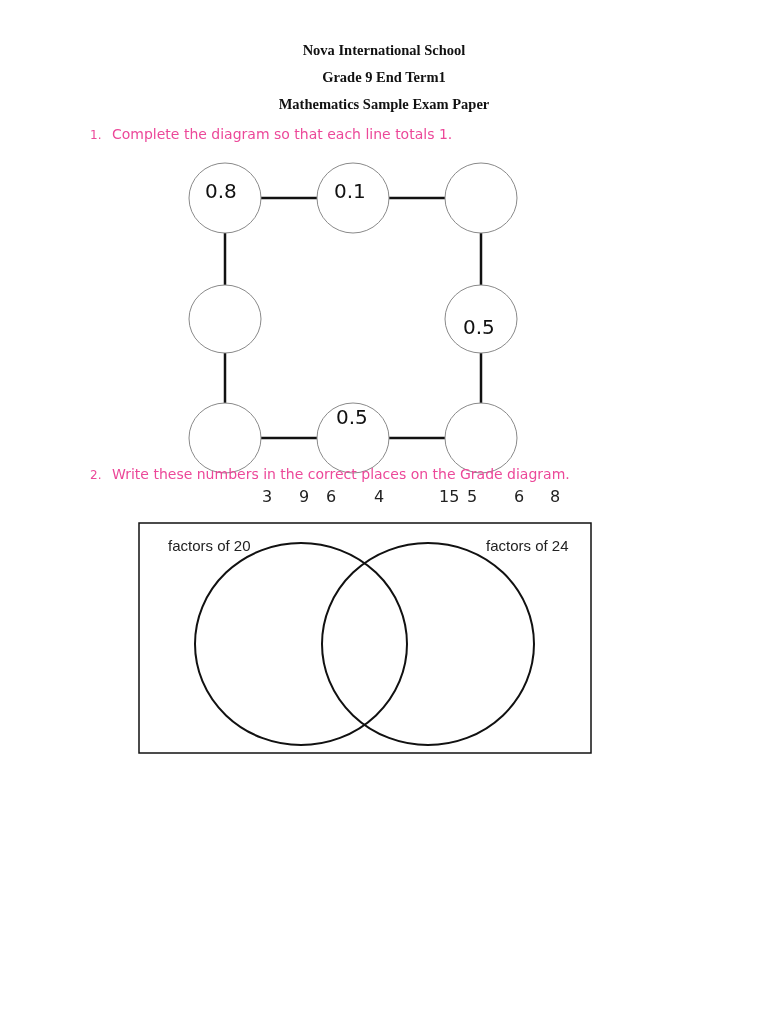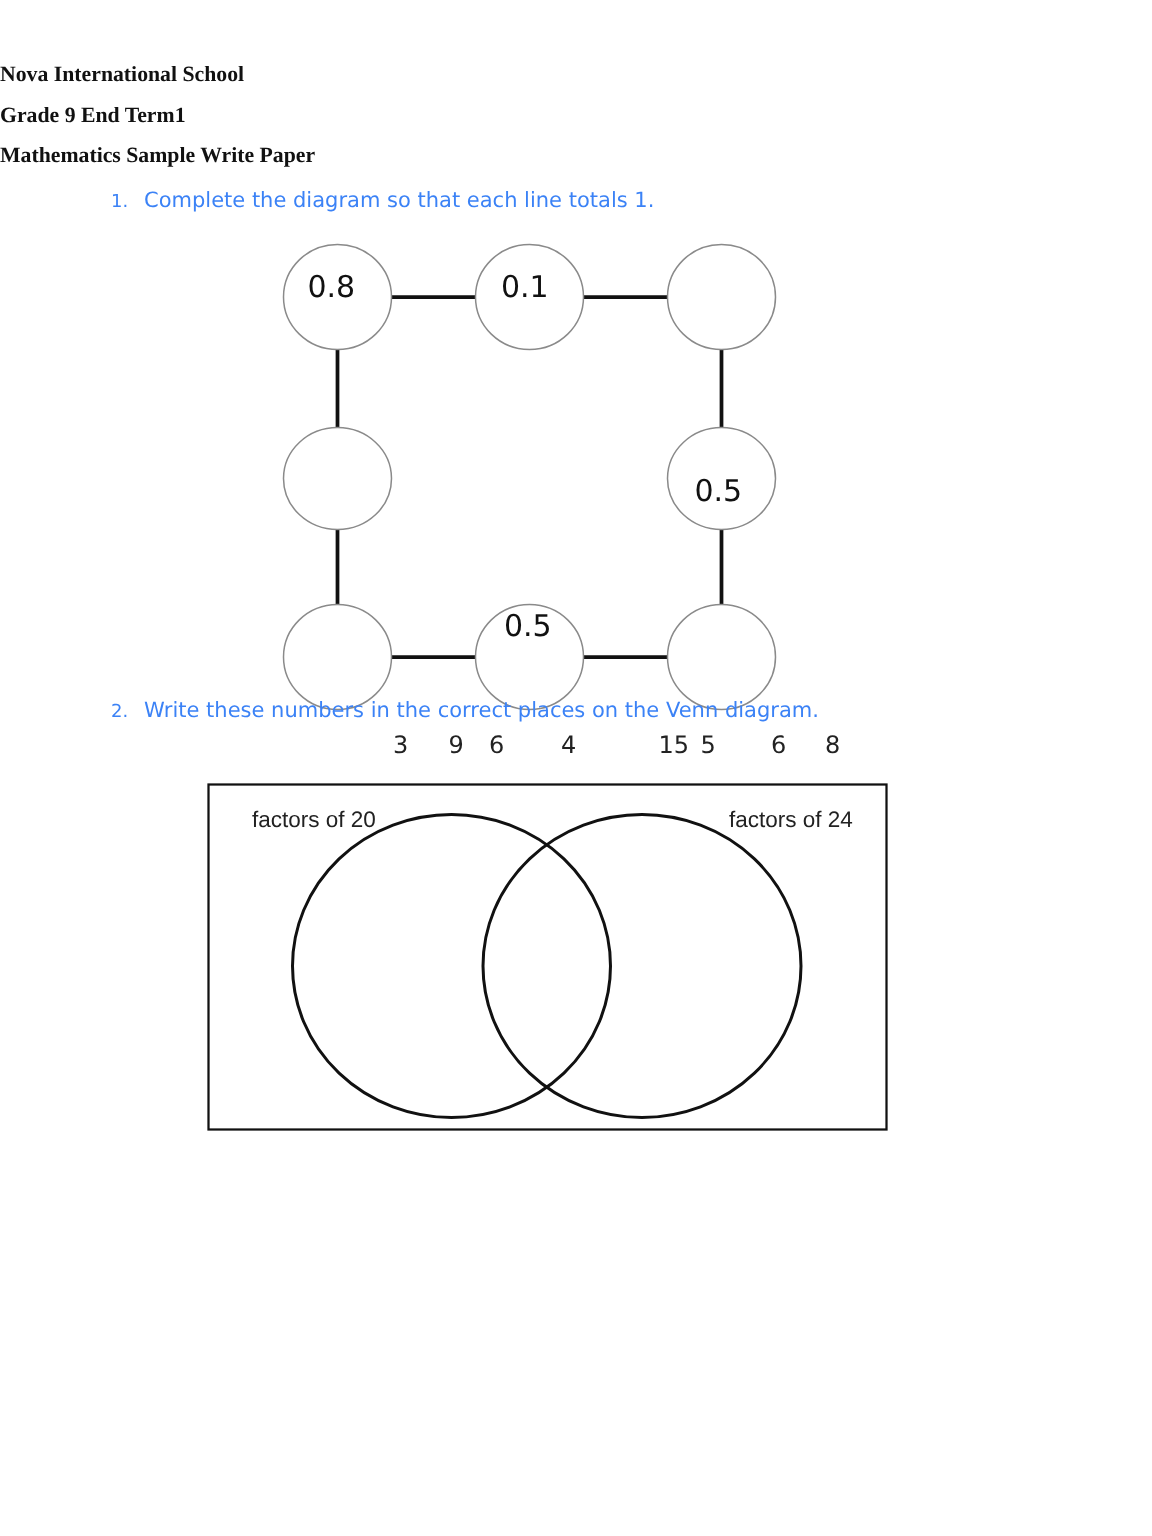--- a/index.html
+++ b/index.html
@@ -1,30 +1,30 @@
 <!DOCTYPE html>
 <html><head>
   <meta charset="utf-8">
   <style>
     html, body { margin: 0; padding: 0; background: #ffffff; }
     body { width: 768px; height: 1024px; position: relative; overflow: hidden; font-family: "DejaVu Sans", sans-serif; color: #111; }
-    .header-line { position: absolute; left: 0; width: 768px; font-family: "Liberation Serif", serif; font-weight: bold; font-size: 14.5px; color: #111; }
-    .question { position: absolute; left: 74px; font-family: "DejaVu Sans", sans-serif; font-size: 14px; color: #3b82f6; }
+    .header-line { position: absolute; left: 0; width: 768px; text-align: center; font-family: "Liberation Serif", serif; font-weight: bold; font-size: 14.5px; color: #111; }
+    .question { position: absolute; left: 90px; font-family: "DejaVu Sans", sans-serif; font-size: 14px; color: #ec4899; }
     .question .num { display: inline-block; width: 22px; font-size: 12px; }
     .numbers-row { position: absolute; top: 487px; left: 0; width: 768px; height: 22px; font-family: "DejaVu Sans", sans-serif; font-size: 16px; color: #222; }
     .numbers-row span { position: absolute; top: 0; }
     svg text { font-family: "DejaVu Sans", sans-serif; }
     .venn-label { font-family: "Liberation Sans", sans-serif; font-size: 15px; fill: #222; }
   </style>
 </head>
 <body>
 
 <div class="header-line" style="top:42px;">Nova International School</div>
 <div class="header-line" style="top:69px;">Grade 9 End Term1</div>
-<div class="header-line" style="top:96px;">Mathematics Sample Write Paper</div>
+<div class="header-line" style="top:96px;">Mathematics Sample Exam Paper</div>
 
 <div class="question" style="top:126px;">
   <span class="num">1.</span><span>Complete the diagram so that each line totals 1.</span>
 </div>
 
 <svg style="position:absolute; left:0; top:0;" width="768" height="480" viewBox="0 0 768 480">
   <g stroke="#111" stroke-width="2.5">
     <line x1="261" y1="198" x2="317" y2="198"></line>
     <line x1="389" y1="198" x2="445" y2="198"></line>
     <line x1="225" y1="233" x2="225" y2="285"></line>
@@ -46,21 +46,21 @@
   </g>
   <g font-size="20" fill="#111">
     <text x="205" y="198">0.8</text>
     <text x="334" y="198">0.1</text>
     <text x="463" y="334">0.5</text>
     <text x="336" y="424">0.5</text>
   </g>
 </svg>
 
 <div class="question" style="top:466px;">
-  <span class="num">2.</span><span>Write these numbers in the correct places on the Venn diagram.</span>
+  <span class="num">2.</span><span>Write these numbers in the correct places on the Grade diagram.</span>
 </div>
 
 <div class="numbers-row">
   <span style="left:262px;">3</span>
   <span style="left:299px;">9</span>
   <span style="left:326px;">6</span>
   <span style="left:374px;">4</span>
   <span style="left:439px;">15</span>
   <span style="left:467px;">5</span>
   <span style="left:514px;">6</span>

